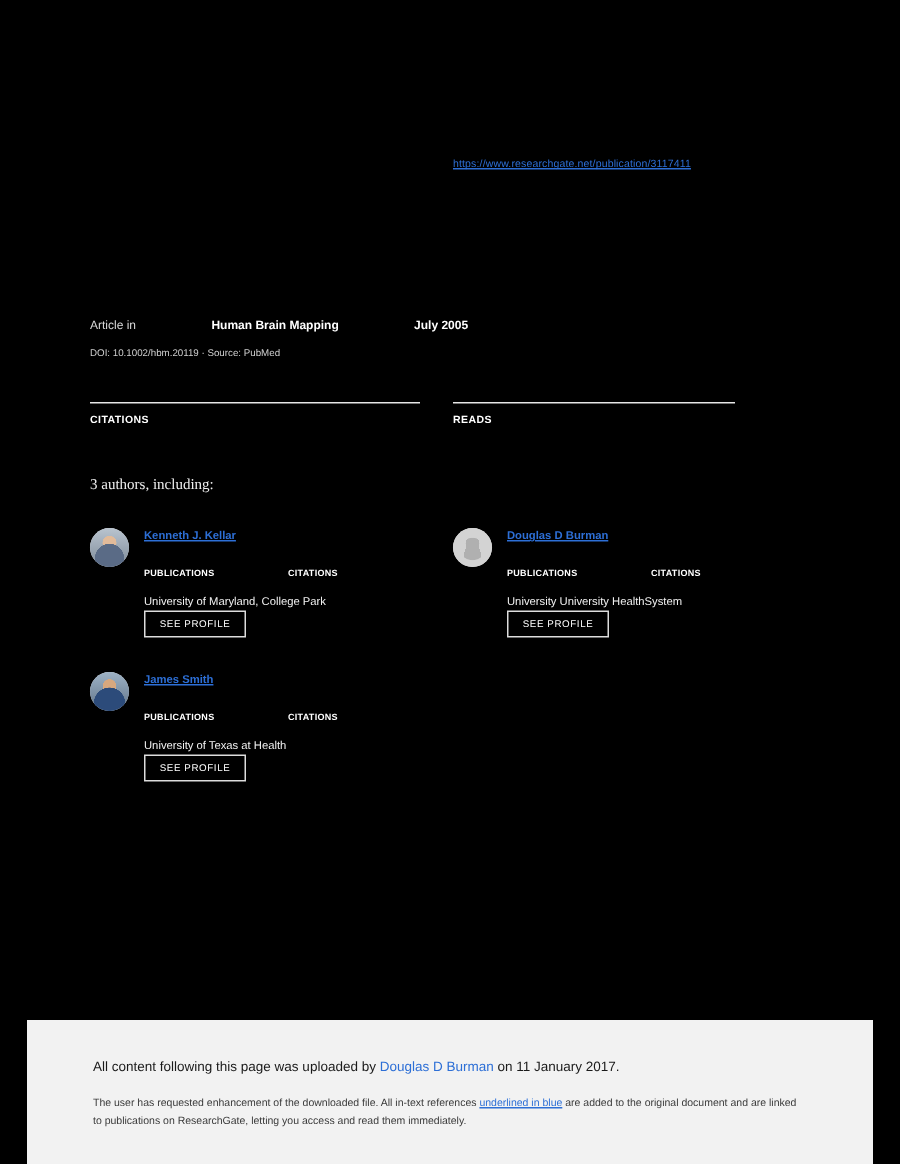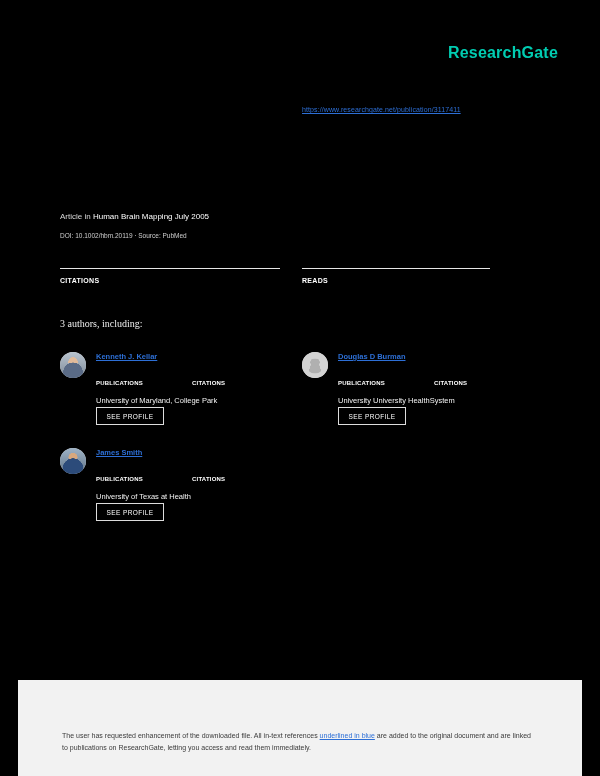--- a/index.html
+++ b/index.html
@@ -48,22 +48,23 @@
     top: 212px;
     left: 60px;
     font-size: 8px;
     color: #f2f2f2;
     white-space: nowrap;
   }
   .article-meta .lbl {
     color: #d9d9d9;
   }
   .article-meta .journal {
-    font-weight: normal;
+    font-weight: bold;
     color: #ffffff;
+    margin-left: 48px;
   }
   .article-sub {
     position: absolute;
     top: 232px;
     left: 60px;
     font-size: 6.5px;
     color: #cfcfcf;
     white-space: nowrap;
   }
 
@@ -235,21 +236,20 @@
   .footer .f-note .ul-blue {
     color: #2d6fd6;
     text-decoration: underline;
   }
 </style>
 </head>
 <body>
 
 <div class="page">
 
-  <div class="brand">ResearchGate</div>
 
   <a class="doc-url" href="#">https://www.researchgate.net/publication/3117411</a>
 
   <div class="article-meta">
     <span class="lbl">Article</span>
     <span class="lbl">in</span>
     <span class="journal">Human Brain Mapping</span>
     <span class="journal">July 2005</span>
   </div>
   <div class="article-sub">DOI: 10.1002/hbm.20119 · Source: PubMed</div>
@@ -294,19 +294,22 @@
     <a class="a-name" href="#">Douglas D Burman</a>
     <div class="a-affil">University University HealthSystem</div>
     <div class="metrics">
       <span class="m m1">PUBLICATIONS</span>
       <span class="m m2">CITATIONS</span>
     </div>
     <button class="see-profile">SEE PROFILE</button>
   </div>
 
   <div class="footer">
+    <div class="f-main">
+      <span>All content following this page was uploaded by </span><a href="#">Douglas D Burman</a><span> on 11 January 2017.</span>
+    </div>
     <div class="f-note">
       <span>The user has requested enhancement of the downloaded file. All in-text references </span><span class="ul-blue">underlined in blue</span><span> are added to the original document</span>
       <span>and are linked to publications on ResearchGate, letting you access and read them immediately.</span>
     </div>
   </div>
 
 </div>
 
 </body></html>

